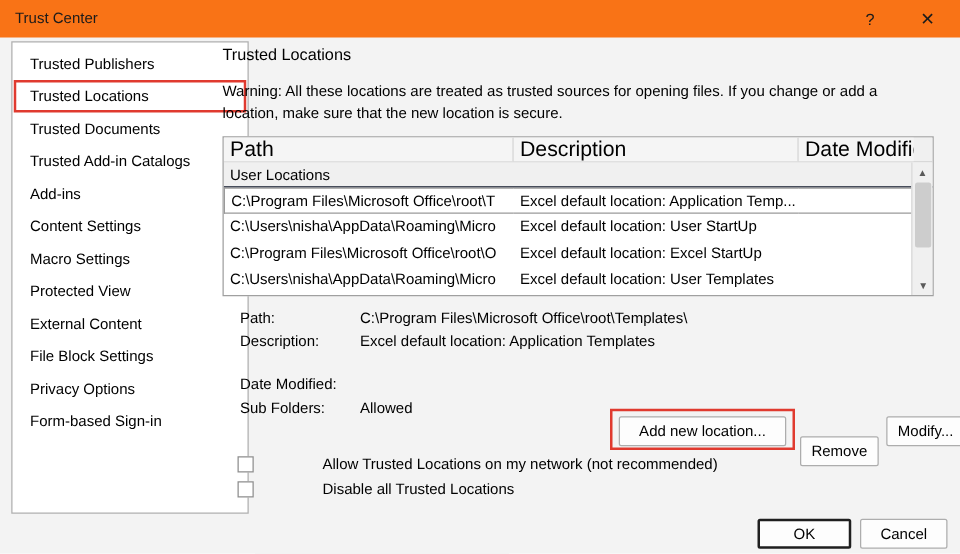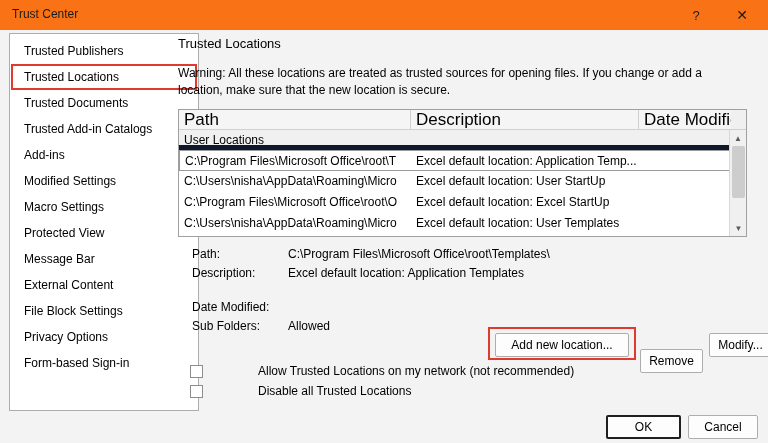--- a/index.html
+++ b/index.html
@@ -130,21 +130,21 @@
   }
   .th.c0 { width: 232px; }
   .th.c1 { width: 228px; }
   .th.c2 { width: 92px; border-right: none; }
   .group-row {
     height: 20px;
     line-height: 20px;
     padding-left: 5px;
     background: #f0f0f0;
     font-size: 12px;
-    border-bottom: 5px solid #0f172a;
+    border-bottom: 1px solid #0f172a;
     box-sizing: border-box;
   }
   .row {
     display: flex;
     height: 21px;
     box-sizing: border-box;
   }
   .row.selected .cell {
     border-top: 1px solid #9a9a9a;
     border-bottom: 1px solid #9a9a9a;
@@ -314,24 +314,23 @@
     <div class="title-btn" id="help-btn">?</div>
     <div class="title-btn" id="close-btn">✕</div>
   </div>
 
   <div class="nav">
     <div class="nav-item">Trusted Publishers</div>
     <div class="nav-item selected">Trusted Locations</div>
     <div class="nav-item">Trusted Documents</div>
     <div class="nav-item">Trusted Add-in Catalogs</div>
     <div class="nav-item">Add-ins</div>
-    <div class="nav-item">Modified Settings</div>
+    <div class="nav-item">Content Settings</div>
     <div class="nav-item">Macro Settings</div>
     <div class="nav-item">Protected View</div>
-    <div class="nav-item">Message Bar</div>
     <div class="nav-item">External Content</div>
     <div class="nav-item">File Block Settings</div>
     <div class="nav-item">Privacy Options</div>
     <div class="nav-item">Form-based Sign-in</div>
   </div>
 
   <div class="panel">
     <div class="panel-title">Trusted Locations</div>
     <div class="warning">Warning: All these locations are treated as trusted sources for opening files.  If you change or add a location, make sure that the new location is secure.</div>
 

